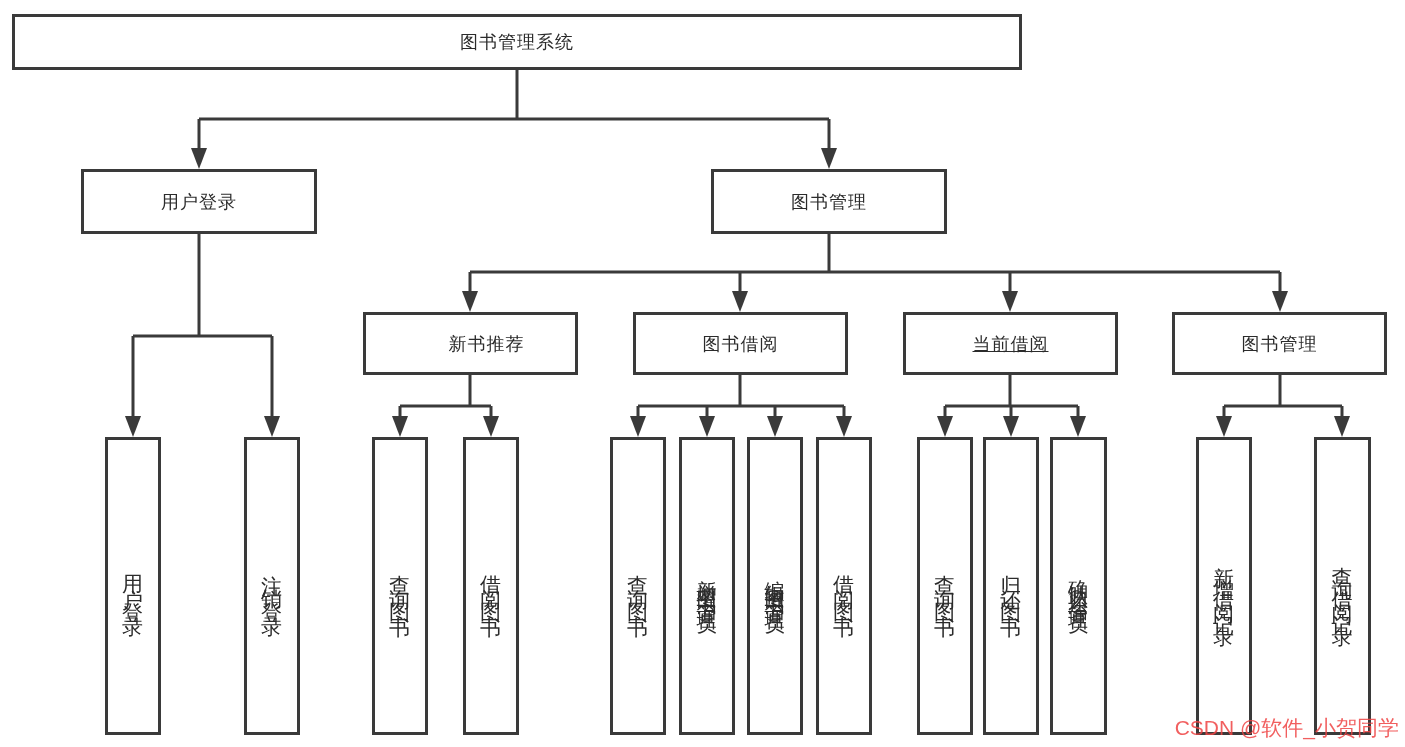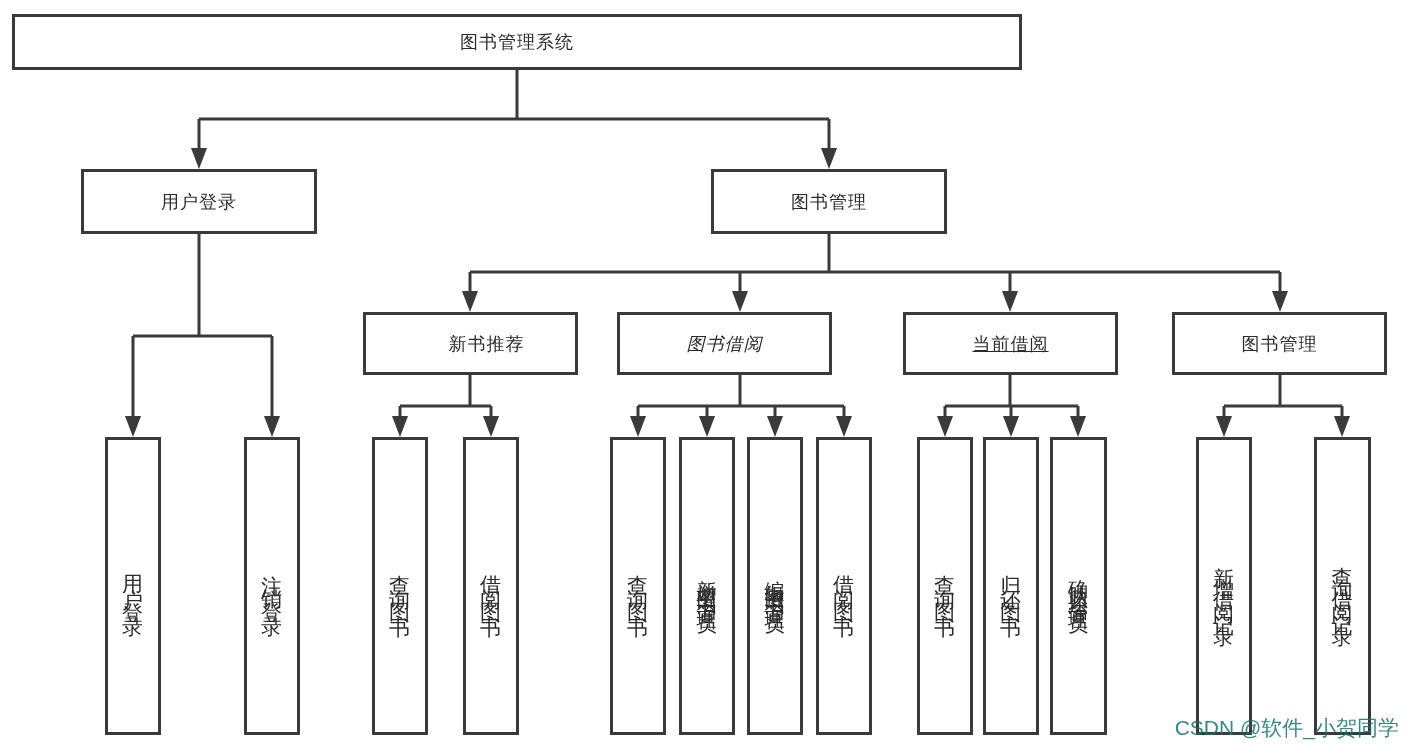--- a/index.html
+++ b/index.html
@@ -36,21 +36,21 @@
     font-size: 18px;
     letter-spacing: 1px;
     white-space: nowrap;
   }
   .root-box   { left: 12px;  top: 14px;  width: 1010px; height: 56px; }
   .l2-box     { top: 169px;  width: 236px; height: 65px; }
   .l3-box     { top: 312px;  width: 215px; height: 63px; }
   .pos-user   { left: 81px;  }
   .pos-mgmt   { left: 711px; }
   .pos-newb   { left: 363px; padding-left: 32px; }
-  .pos-borrow { left: 617px; font-style: italic; }
+  .pos-borrow { left: 633px; }
   .pos-cur    { left: 903px; text-decoration: underline; }
   .pos-rec    { left: 1172px;}
   .v-box {
     top: 437px;
     width: 56px;
     height: 298px;
   }
   .v-text {
     writing-mode: vertical-rl;
     text-orientation: mixed;
@@ -77,21 +77,21 @@
   .lf-c1 { left: 917px; }
   .lf-c2 { left: 983px; }
   .lf-c3 { left: 1050px; width: 57px; }
   .lf-r1 { left: 1196px; }
   .lf-r2 { left: 1314px; width: 57px; }
   .watermark {
     position: absolute;
     right: 6px;
     bottom: 5px;
     font-size: 21px;
-    color: #0f766e;
+    color: #ef4444;
     opacity: 0.85;
     white-space: nowrap;
     z-index: 5;
   }
 </style>
 </head>
 <body>
 
 <div class="canvas">
 

